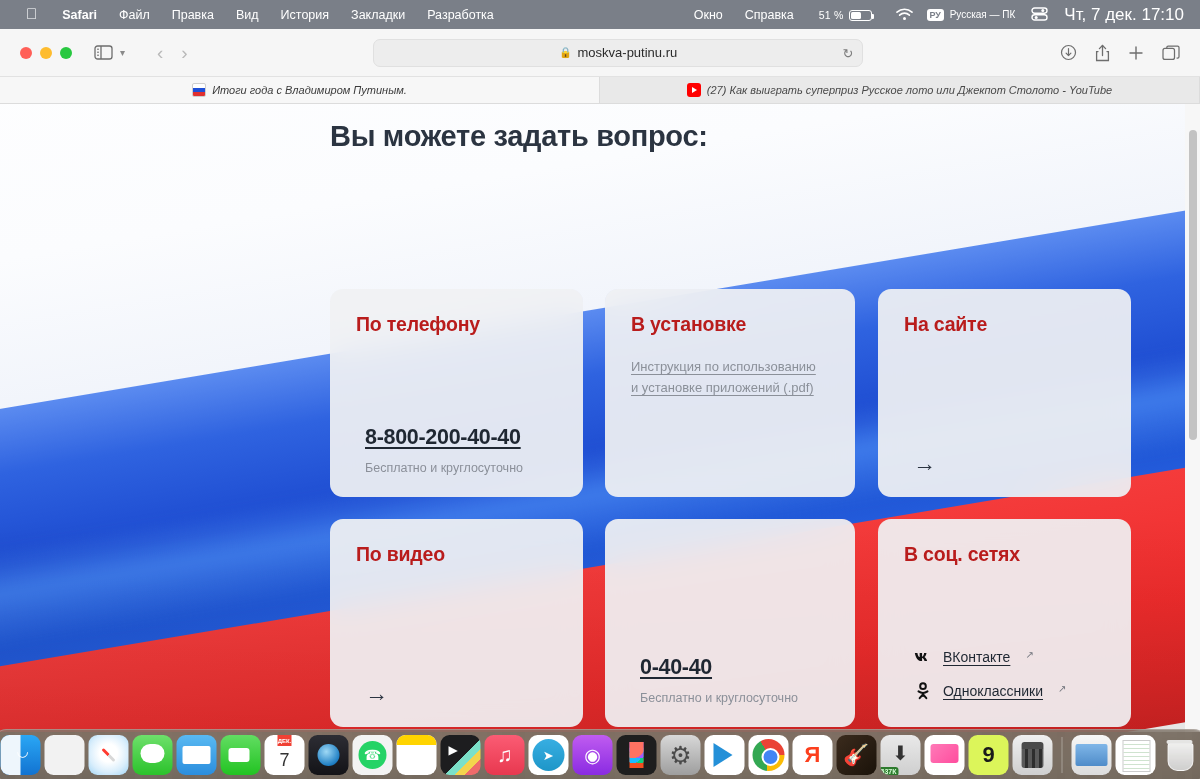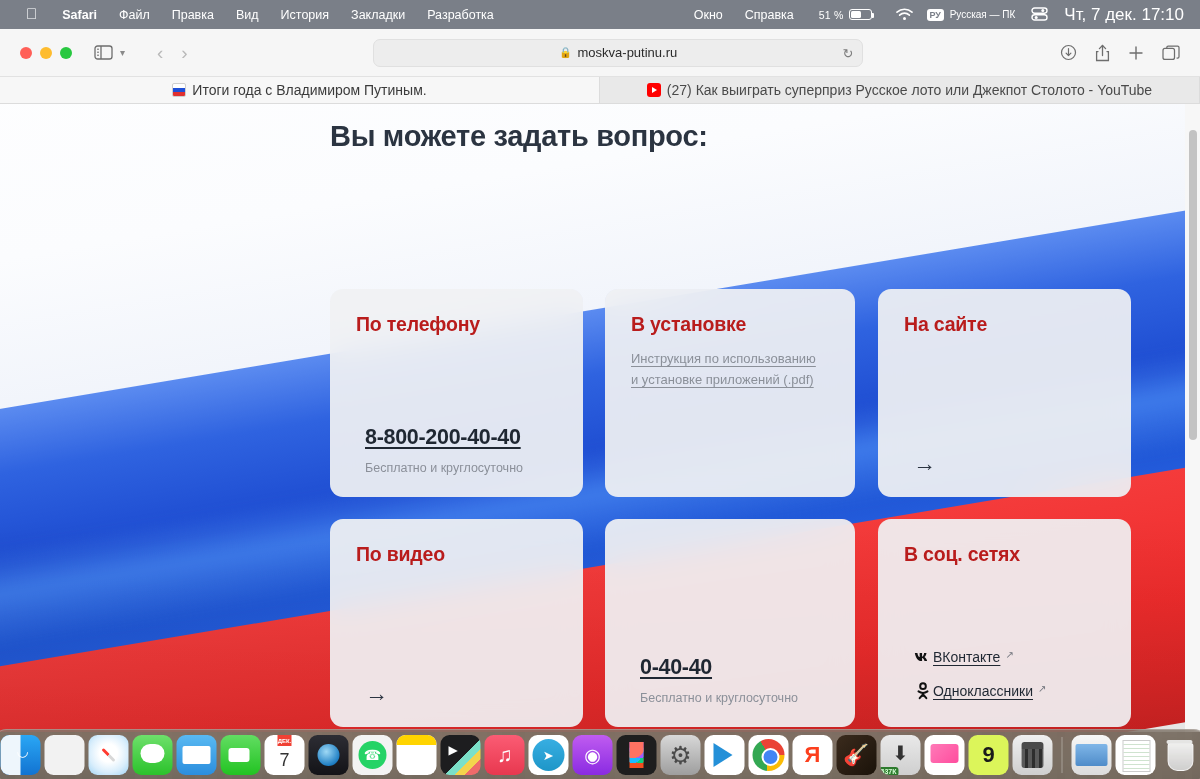--- a/index.html
+++ b/index.html
@@ -26,21 +26,21 @@
     margin: 0 14px 0 14px;
     position: relative; top: -1px;
   }
   #menubar .mb-item {
     padding: 0 11px; white-space: nowrap; cursor: default;
   }
   #menubar .mb-item.bold { font-weight: bold; }
   #menubar .spacer { flex: 1; }
   .mb-right { display: flex; align-items: center; gap: 0; }
   .mb-right .mb-item { padding: 0 14px; }
-  .battery-group { display: flex; align-items: flex-start; gap: 5px; margin: 0 10px 0 14px; }
+  .battery-group { display: flex; align-items: flex-end; gap: 5px; margin: 0 10px 0 14px; }
   .battery-pct { font-size: 10.5px; letter-spacing: .2px; }
   .battery-icon {
     width: 23px; height: 11px;
     border: 1.4px solid #fff; border-radius: 3px;
     position: relative; display: inline-block;
   }
   .battery-icon::after {
     content: ""; position: absolute; right: -3.2px; top: 3px;
     width: 2px; height: 5px; background: #fff; border-radius: 0 1px 1px 0;
   }
@@ -101,24 +101,25 @@
 
   #tabbar {
     position: absolute; top: 77px; left: 0;
     width: 1200px; height: 27px;
     background: #efefef;
     border-bottom: 1px solid #dcdcdc;
     display: flex; z-index: 40;
   }
   .tab {
     flex: 1; display: flex; align-items: center; justify-content: center;
-    font-size: 14px; color: #3b3b3b;
+    font-size: 11px; color: #3b3b3b;
     border-right: 1px solid #dcdcdc;
     gap: 6px; overflow: hidden; white-space: nowrap;
     padding: 0 10px;
+    font-style: italic;
   }
   .tab.active { background: #f7f7f7; }
   .tab.inactive { background: #e9e9e9; color: #4a4a4a; }
   .tab-fav { width: 14px; height: 14px; flex: 0 0 14px; border-radius: 2px; overflow: hidden; display:block; }
   .fav-ru { background: linear-gradient(#fff 0 34%, #1e4fd8 34% 67%, #e03030 67% 100%); border: 1px solid #cfcfcf;}
   .fav-yt { background: #ff0000; border-radius: 3px; position: relative; }
   .fav-yt::after {
     content: ""; position: absolute; left: 5px; top: 3.5px;
     border-left: 5px solid #fff; border-top: 3.5px solid transparent; border-bottom: 3.5px solid transparent;
   }
@@ -219,21 +220,21 @@
   }
   .store-links {
     font-size: 13.5px; color: #1f2732; line-height: 1.62;
   }
   .store-links a {
     color: #1f2732; text-decoration: underline; text-underline-offset: 2.5px;
     font-weight: 600;
   }
   .store-links .dot { color: #6a7079; padding: 0 2px; }
   .social-row {
-    display: flex; align-items: center; margin-bottom: 14px;
+    display: flex; align-items: center; gap: 10px; margin-bottom: 14px;
   }
   .social-row:last-child { margin-bottom: 0; }
   .social-ico { width: 20px; height: 20px; flex: 0 0 20px; color:#111; }
   .social-name {
     font-size: 14px; color: #1f2732; text-decoration: underline;
     text-underline-offset: 2.5px; font-weight: 500;
   }
   .ext-arrow { font-size: 10px; color: #6e737b; margin-left: 5px; position: relative; top: -3px;}
 
   
@@ -501,21 +502,21 @@
     <div class="card" style="left:330px; top:185px; width:253px; height:208px;">
       <div class="card-title">По телефону</div>
       <div class="card-bottom">
         <a class="phone-num" href="#">8-800-200-40-40</a>
         <div class="subnote">Бесплатно и круглосуточно</div>
       </div>
     </div>
 
     <div class="card" style="left:605px; top:185px; width:250px; height:208px;">
       <div class="card-title">В установке</div>
-      <div style="margin-top:12px;">
+      <div style="margin-top:20px;">
         <a class="doc-link" href="#">Инструкция по использованию</a>
         <a class="doc-link" href="#">и установке приложений (.pdf)</a>
       </div>
     </div>
 
     <div class="card" style="left:878px; top:185px; width:253px; height:208px;">
       <div class="card-title">На сайте</div>
       <div class="card-bottom">
         <span class="arrow-link">→</span>
       </div>

